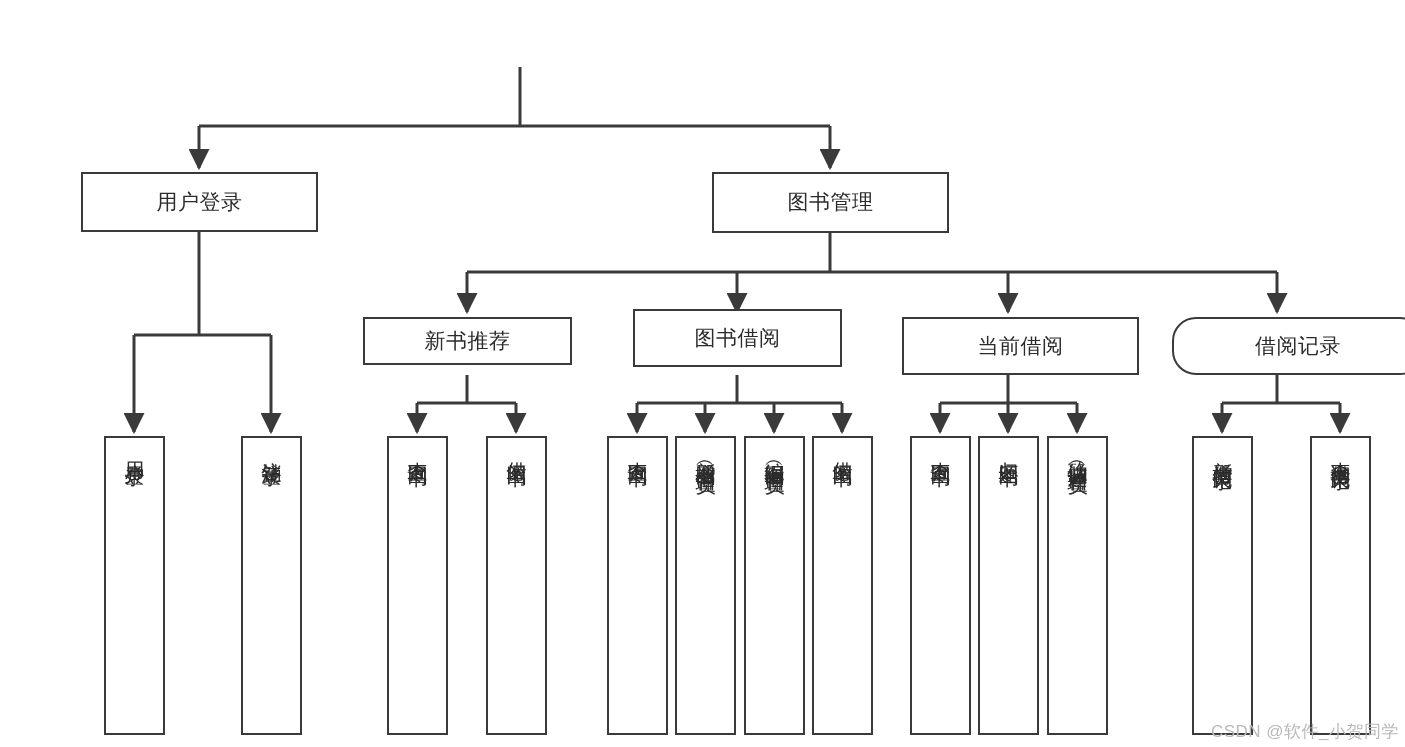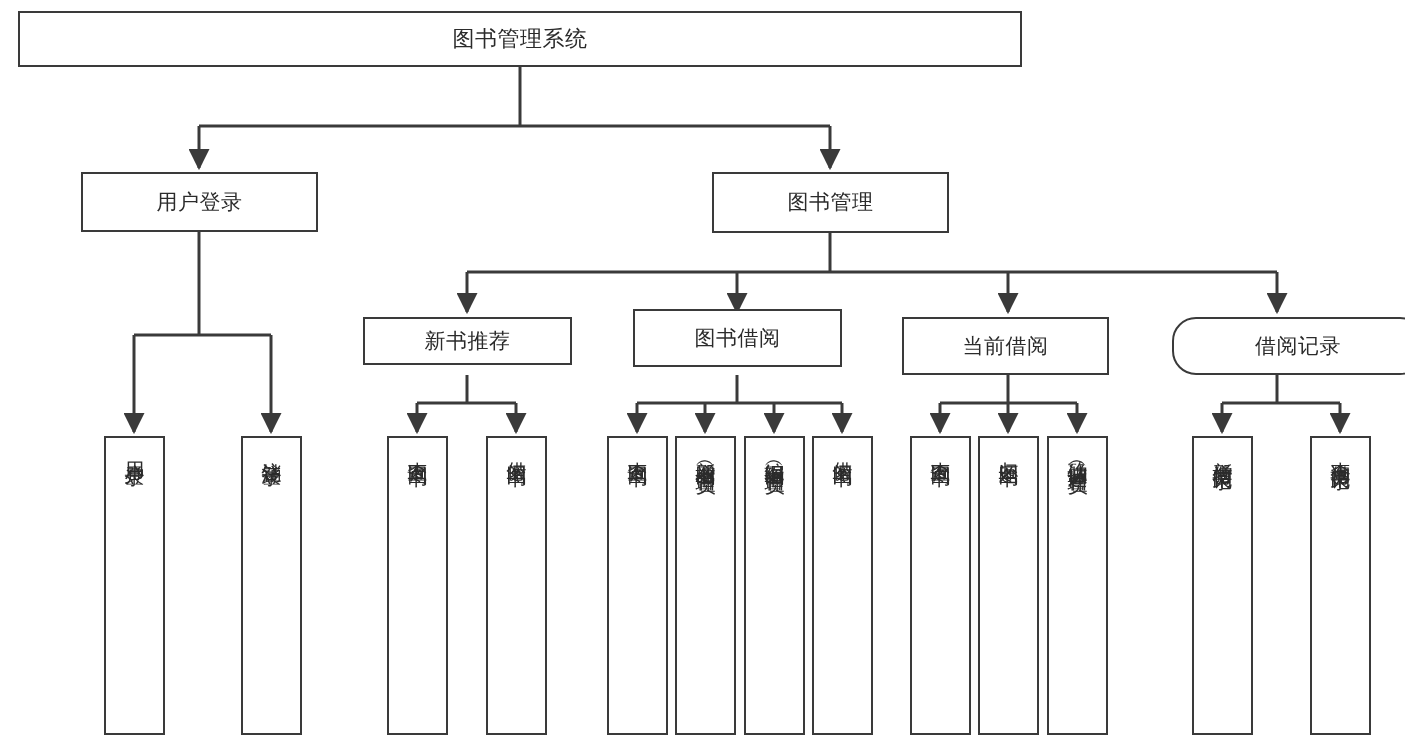--- a/index.html
+++ b/index.html
@@ -116,38 +116,35 @@
       <path d="M 1008 403 L 1008 432" marker-end="url(#arrow)"></path>
       <path d="M 1077 403 L 1077 432" marker-end="url(#arrow)"></path>
 
       <path d="M 1277 375 L 1277 403"></path>
       <path d="M 1222 403 L 1340 403"></path>
       <path d="M 1222 403 L 1222 432" marker-end="url(#arrow)"></path>
       <path d="M 1340 403 L 1340 432" marker-end="url(#arrow)"></path>
     </g>
   </svg>
 
-  <div class="node root" style="left:18px; top:11px; width:1004px; height:56px;">
-    <span class="node-label">图书管理系统</span>
-  </div>
 
   <div class="node" style="left:81px; top:172px; width:237px; height:60px;">
     <span class="node-label">用户登录</span>
   </div>
   <div class="node" style="left:712px; top:172px; width:237px; height:61px;">
     <span class="node-label">图书管理</span>
   </div>
 
   <div class="node" style="left:363px; top:317px; width:209px; height:48px;">
     <span class="node-label">新书推荐</span>
   </div>
   <div class="node" style="left:633px; top:309px; width:209px; height:58px;">
     <span class="node-label">图书借阅</span>
   </div>
-  <div class="node" style="left:902px; top:317px; width:207px; height:58px;">
+  <div class="node" style="left:902px; top:317px; width:237px; height:58px;">
     <span class="node-label">当前借阅</span>
   </div>
   <div class="node" style="left:1172px; top:317px; width:252px; height:58px;border-radius:24px;">
     <span class="node-label">借阅记录</span>
   </div>
 
   <div class="node vert" style="left:104px; top:436px; width:61px; height:299px;">
     <span class="node-label">用户登录</span>
   </div>
   <div class="node vert" style="left:241px; top:436px; width:61px; height:299px;">
@@ -184,14 +181,15 @@
     <span class="node-label">确认归还（管理员）</span>
   </div>
 
   <div class="node vert" style="left:1192px; top:436px; width:61px; height:299px;">
     <span class="node-label">新增借阅记录</span>
   </div>
   <div class="node vert" style="left:1310px; top:436px; width:61px; height:299px;">
     <span class="node-label">查询借阅记录</span>
   </div>
 
+  <div class="watermark">CSDN @软件_小贺同学</div>
 
 </div>
 
 </body></html>

